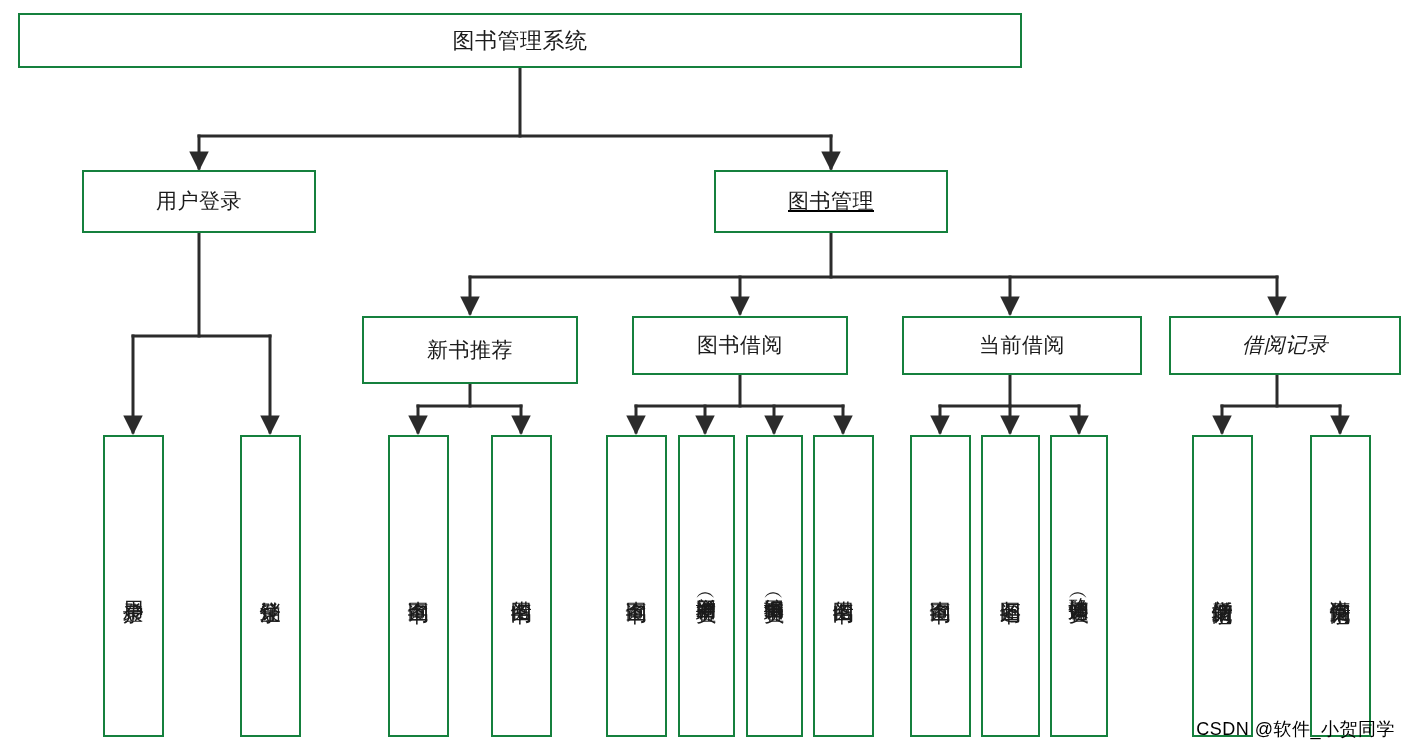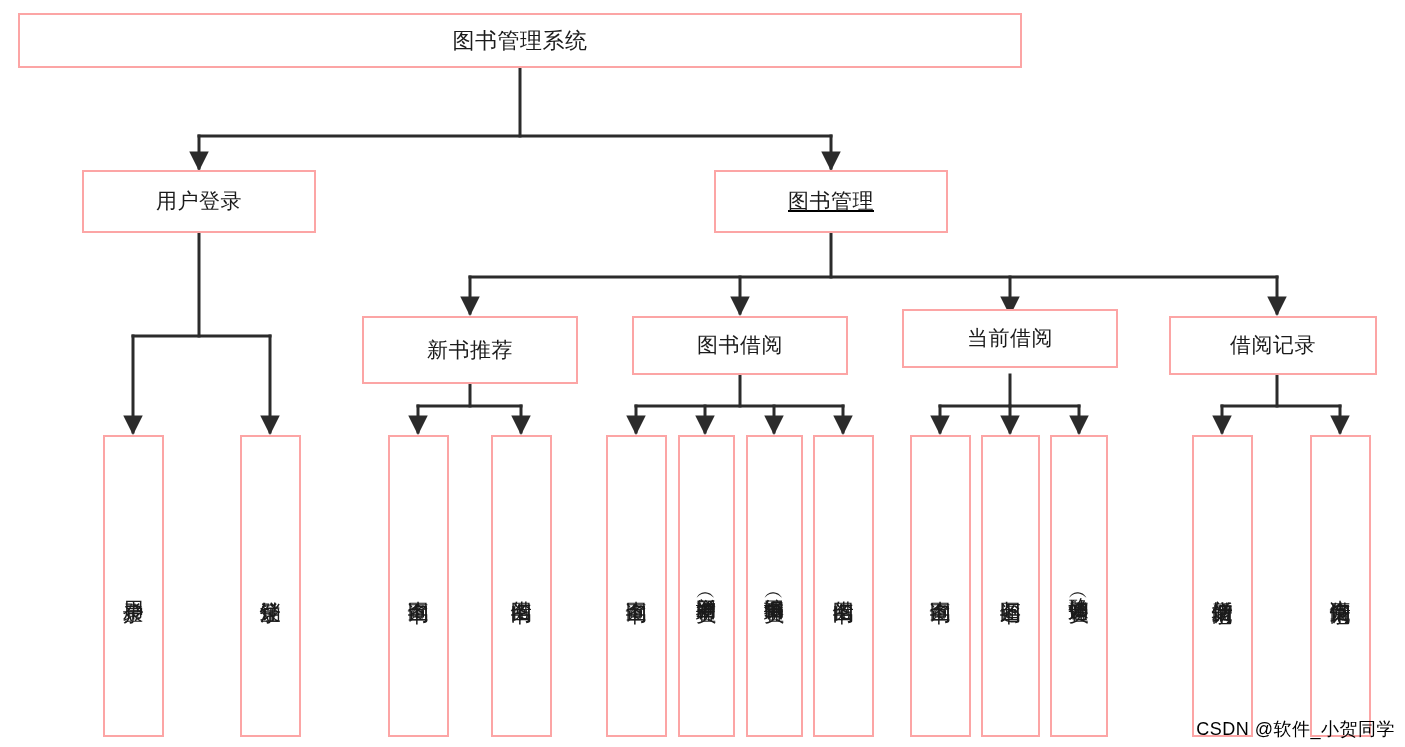--- a/index.html
+++ b/index.html
@@ -21,21 +21,21 @@
     position: absolute;
     left: 0;
     top: 0;
     width: 1405px;
     height: 747px;
   }
   .node {
     position: absolute;
     box-sizing: border-box;
     background: #ffffff;
-    border: 2px solid #fca5a5;
+    border: 2px solid #15803d;
     display: flex;
     align-items: center;
     justify-content: center;
     z-index: 2;
   }
   .node .node-label {
     color: #1b1b1b;
     font-size: 21px;
     line-height: 1.15;
     letter-spacing: 0.5px;
@@ -141,24 +141,24 @@
   <div class="node level-2" style="left:714px; top:170px; width:234px; height:63px;text-decoration:underline;">
     <span class="node-label">图书管理</span>
   </div>
 
   <div class="node level-3" style="left:362px; top:316px; width:216px; height:68px;">
     <span class="node-label">新书推荐</span>
   </div>
   <div class="node level-3" style="left:632px; top:316px; width:216px; height:59px;">
     <span class="node-label">图书借阅</span>
   </div>
-  <div class="node level-3" style="left:902px; top:309px; width:216px; height:59px;">
+  <div class="node level-3" style="left:902px; top:316px; width:240px; height:59px;">
     <span class="node-label">当前借阅</span>
   </div>
-  <div class="node level-3" style="left:1169px; top:316px; width:208px; height:59px;">
+  <div class="node level-3" style="left:1169px; top:316px; width:232px; height:59px;font-style:italic;">
     <span class="node-label">借阅记录</span>
   </div>
 
   <div class="node leaf" style="left:103px; top:435px; width:61px; height:302px;">
     <span class="node-label">用户登录</span>
   </div>
   <div class="node leaf" style="left:240px; top:435px; width:61px; height:302px;">
     <span class="node-label">注销登录</span>
   </div>
 

